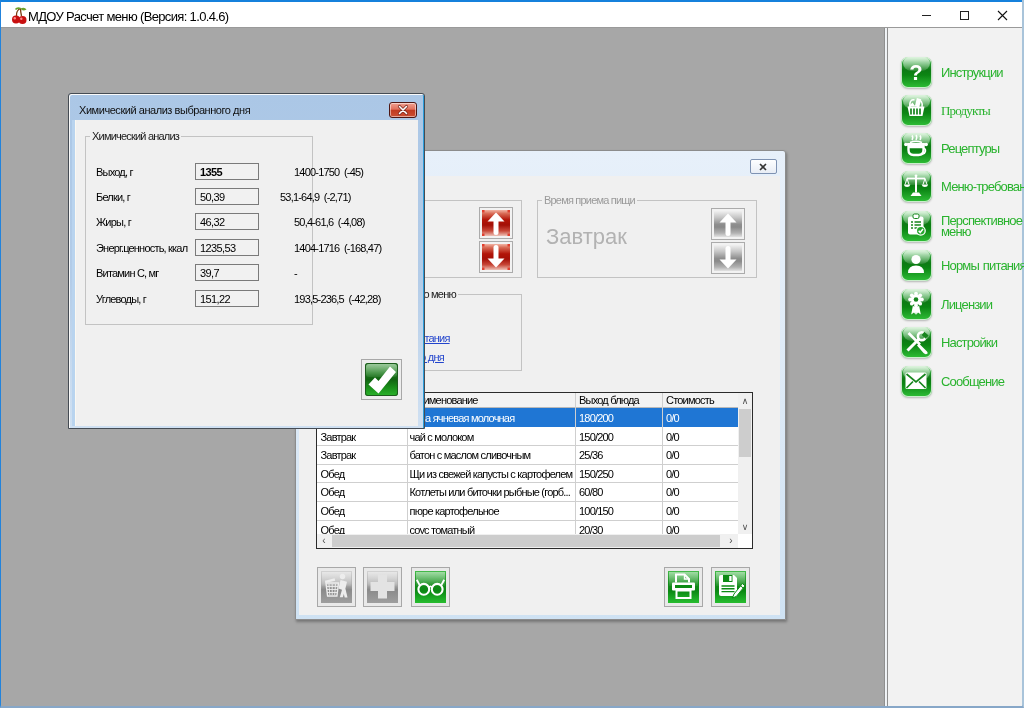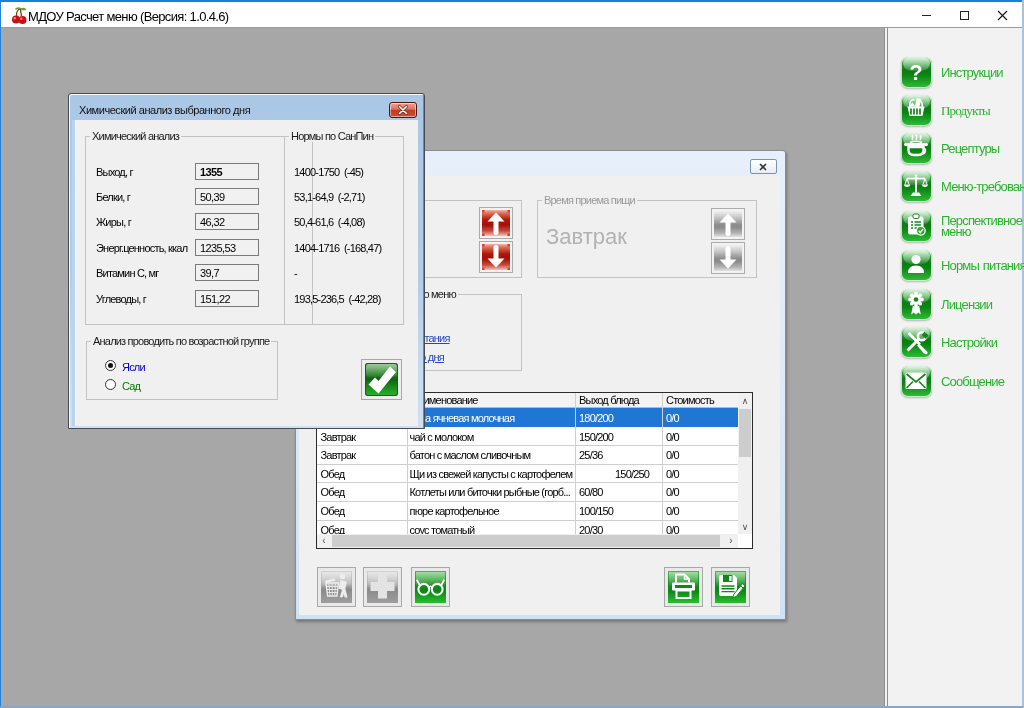--- a/index.html
+++ b/index.html
@@ -266,21 +266,21 @@
             <div class="cell" style="left:262px; top:33.6px; width:83px; color:#000;">150/200</div>
             <div class="cell" style="left:349px; top:33.6px; width:68px; color:#000;">0/0</div>
             <div class="hline" style="top:52.2px; width:421px;"></div>
             <div class="cell" style="left:3.5px; top:52.2px; width:85px; color:#000;">Завтрак</div>
             <div class="cell" style="left:92.5px; top:52.2px; width:165px; color:#000;">батон с маслом сливочным</div>
             <div class="cell" style="left:262px; top:52.2px; width:83px; color:#000;">25/36</div>
             <div class="cell" style="left:349px; top:52.2px; width:68px; color:#000;">0/0</div>
             <div class="hline" style="top:70.80000000000001px; width:421px;"></div>
             <div class="cell" style="left:3.5px; top:70.80000000000001px; width:85px; color:#000;">Обед</div>
             <div class="cell" style="left:92.5px; top:70.80000000000001px; width:165px; color:#000;">Щи из свежей капусты с картофелем</div>
-            <div class="cell" style="left:262px; top:70.80000000000001px; width:83px; color:#000;margin-left:36px;">150/250</div>
+            <div class="cell" style="left:262px; top:70.80000000000001px; width:83px; color:#000;">150/250</div>
             <div class="cell" style="left:349px; top:70.80000000000001px; width:68px; color:#000;">0/0</div>
             <div class="hline" style="top:89.4px; width:421px;"></div>
             <div class="cell" style="left:3.5px; top:89.4px; width:85px; color:#000;">Обед</div>
             <div class="cell" style="left:92.5px; top:89.4px; width:165px; color:#000;">Котлеты или биточки рыбные (горб...</div>
             <div class="cell" style="left:262px; top:89.4px; width:83px; color:#000;">60/80</div>
             <div class="cell" style="left:349px; top:89.4px; width:68px; color:#000;">0/0</div>
             <div class="hline" style="top:108px; width:421px;"></div>
             <div class="cell" style="left:3.5px; top:108px; width:85px; color:#000;">Обед</div>
             <div class="cell" style="left:92.5px; top:108px; width:165px; color:#000;">пюре картофельное</div>
             <div class="cell" style="left:262px; top:108px; width:83px; color:#000;">100/150</div>
@@ -353,41 +353,31 @@
     <div id="dlg1" class="dlg">
       <div class="dtitle">Химический анализ выбранного дня</div>
       <div id="xbtn"><svg width="26" height="14">
             <path d="M9.5 3.5 L16.5 10.5 M16.5 3.5 L9.5 10.5" stroke="#7a2a20" stroke-width="3.1" stroke-linecap="round"></path>
             <path d="M9.5 3.5 L16.5 10.5 M16.5 3.5 L9.5 10.5" stroke="#fff" stroke-width="1.6" stroke-linecap="round"></path>
           </svg></div>
       <div class="content">
         <div class="grp" style="left:13px; top:16px; width:228px; height:189px;">
           <span class="glabel">Химический анализ</span>
         </div>
-        <div class="grp" style="left:212px; top:16px; width:120px; height:189px;">
-          <span class="glabel">Нормы по СанПин</span>
-        </div>
-        <div class="grp" style="left:14px; top:221px; width:192px; height:59px;">
-          <span class="glabel">Анализ проводить по возрастной группе</span>
-          <div class="radio sel" style="left:18px; top:18px;"></div>
-          <div class="lbl" style="left:35px; top:19px; color:#0000cc;">Ясли</div>
-          <div class="radio" style="left:18px; top:37px;"></div>
-          <div class="lbl" style="left:35px; top:38px; color:#008000;">Сад</div>
-        </div>
         <div id="chk">
             <div class="cin"><svg width="33" height="33" viewBox="0 0 33 33" style="position:relative;">
                 <path d="M3.5 21.5 L10 14.5 L13.5 18 L25 3.5 L31 9 L13.5 30.5 Z" fill="#fff"></path>
               </svg></div>
           </div>
       <div class="lbl" style="left: 24px; top: 46px;">Выход, г</div>
           <div class="field" style="left: 123px; top: 43px; font-weight: bold;">1355</div>
           <div class="lbl" style="left: 222px; top: 46px;">1400-1750&nbsp; (-45)</div>
           <div class="lbl" style="left: 24px; top: 71.4px;">Белки, г</div>
           <div class="field" style="left: 123px; top: 68.4px;">50,39</div>
-          <div class="lbl" style="left: 222px; top: 71.4px; text-align: right;">53,1-64,9&nbsp; (-2,71)</div>
+          <div class="lbl" style="left: 208px; top: 71.4px; text-align: right;">53,1-64,9&nbsp; (-2,71)</div>
           <div class="lbl" style="left: 24px; top: 96.8px;">Жиры, г</div>
           <div class="field" style="left: 123px; top: 93.8px;">46,32</div>
           <div class="lbl" style="left: 222px; top: 96.8px;">50,4-61,6&nbsp; (-4,08)</div>
           <div class="lbl" style="left: 24px; top: 122.2px;">Энерг.ценность, ккал</div>
           <div class="field" style="left: 123px; top: 119.2px;">1235,53</div>
           <div class="lbl" style="left: 222px; top: 122.2px;">1404-1716&nbsp; (-168,47)</div>
           <div class="lbl" style="left: 24px; top: 147.6px;">Витамин С, мг</div>
           <div class="field" style="left: 123px; top: 144.6px;">39,7</div>
           <div class="lbl" style="left: 222px; top: 147.6px;">-</div>
           <div class="lbl" style="left: 24px; top: 173px;">Углеводы, г</div>

